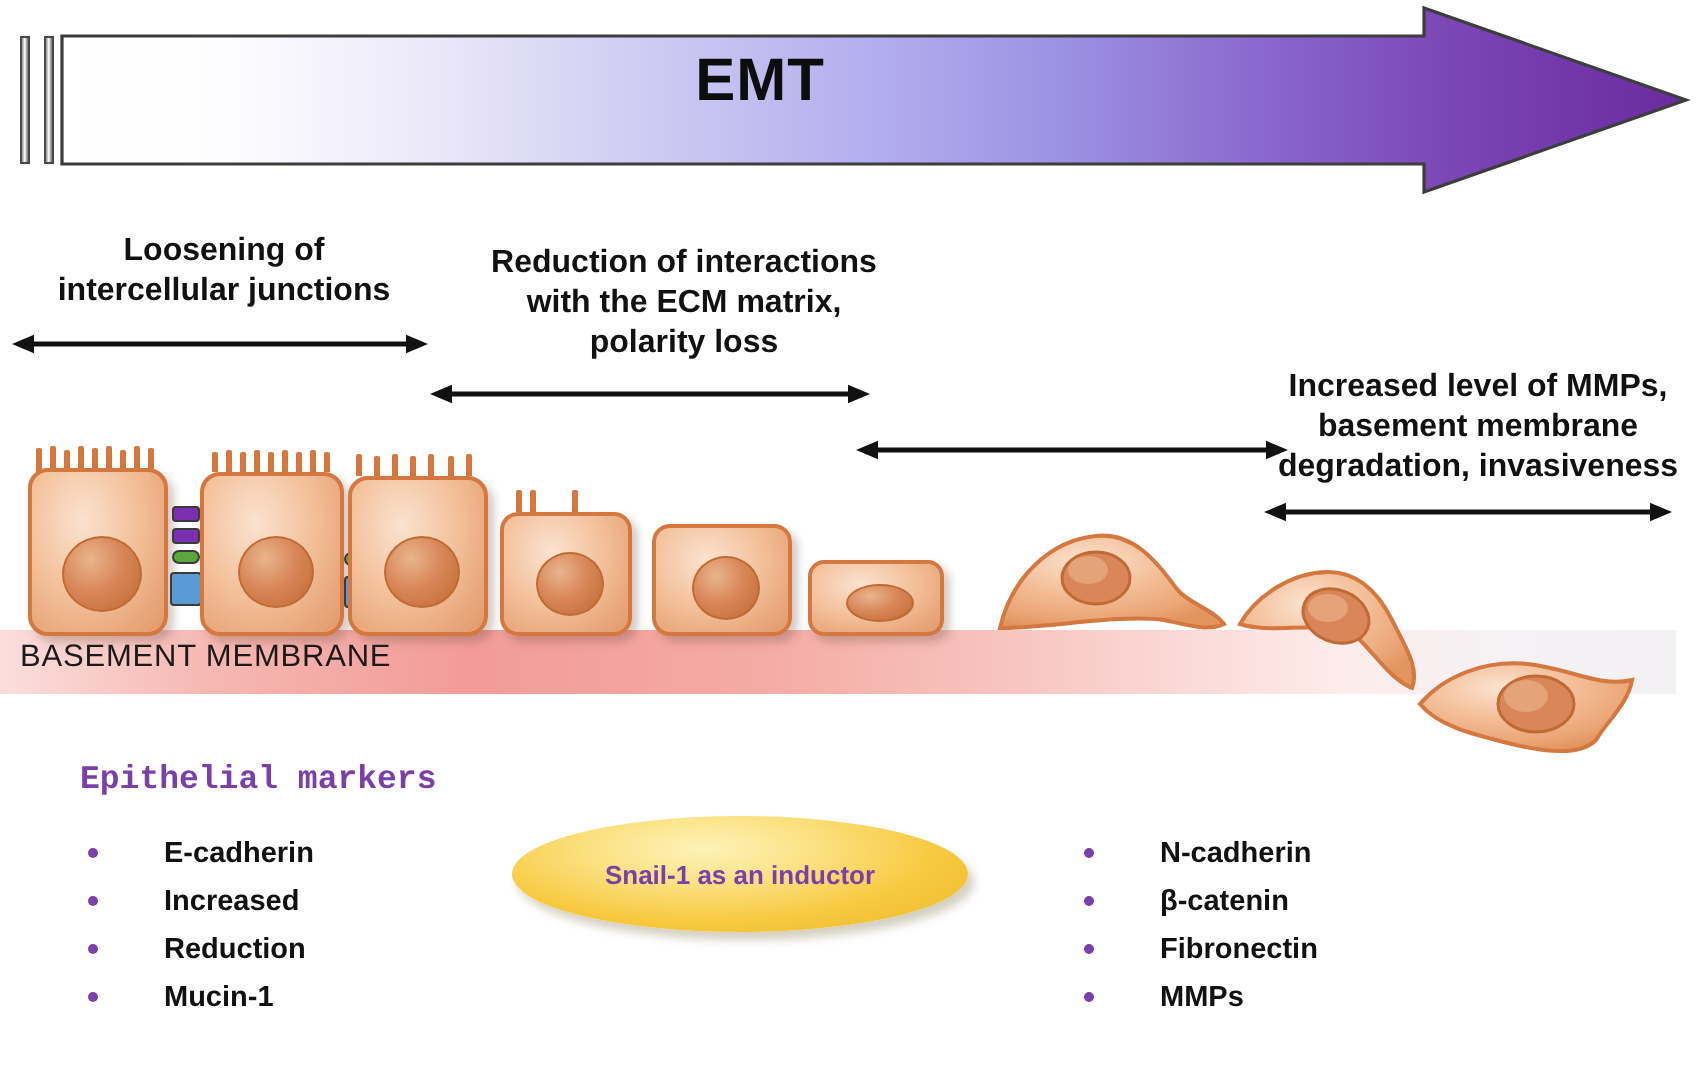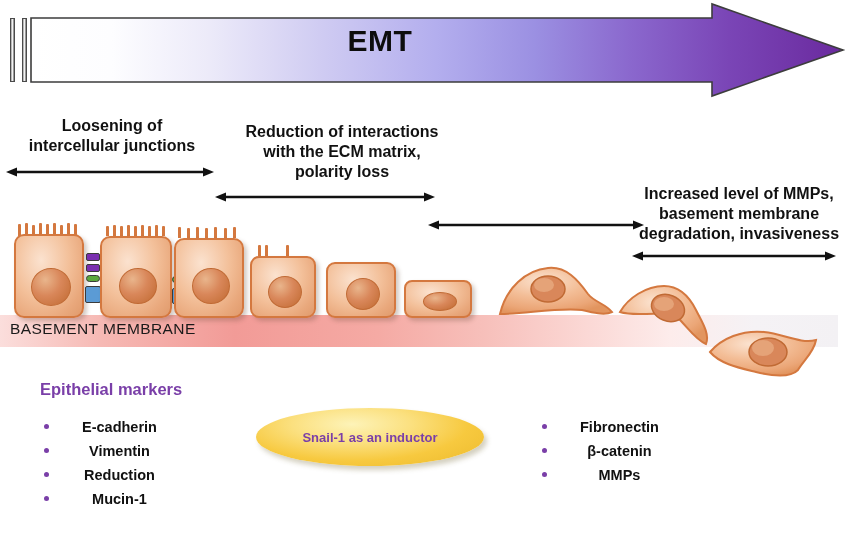--- a/index.html
+++ b/index.html
@@ -75,21 +75,21 @@
     position:absolute;box-sizing:border-box;
     border:1px solid #3b3b3b;border-radius:2px;
   }
 
   
   .marker-title{
     position:absolute;
     font-size:16.5px;font-weight:bold;color:#7a3fa8;
     font-family:"Liberation Sans", sans-serif;
   }
-  .marker-list{position:absolute;margin:0;padding:0;list-style:none;text-align:center;}
+  .marker-list{position:absolute;margin:0;padding:0;list-style:none;}
   .marker-list li{
     font-size:14.5px;font-weight:bold;color:#111111;
     line-height:24px;position:relative;padding-left:38px;
     font-family:"Liberation Sans", sans-serif;
     white-space:nowrap;
   }
   .marker-list li .bullet{
     position:absolute;left:0;top:9px;width:5px;height:5px;
     background:#7a3fa8;border-radius:50%;
   }
@@ -259,31 +259,32 @@
     <ellipse cx="54" cy="30" rx="17" ry="13" transform="rotate(22 54 30)" fill="#d9875a" stroke="#c06a34" stroke-width="1.5"></ellipse>
     <ellipse cx="50" cy="26" rx="10" ry="7" fill="#e8ac83" opacity="0.75"></ellipse>
   </svg>
 
   <svg style="position:absolute;left:706px;top:322px;" width="120" height="60">
     <path d="M4,30 C16,16 36,8 58,10 C78,12 94,22 110,18 C108,30 98,38 92,48 C84,56 66,54 50,50 C34,46 14,42 4,30 Z" fill="url(#mgrad1)" stroke="#d4783f" stroke-width="2"></path>
     <ellipse cx="62" cy="30" rx="19" ry="14" fill="#d9875a" stroke="#c06a34" stroke-width="1.5"></ellipse>
     <ellipse cx="57" cy="26" rx="11" ry="8" fill="#e8ac83" opacity="0.75"></ellipse>
   </svg>
 
-  <div class="marker-title" style="left:40px;top:380px;">Epithelial markers</div>
+  <div class="marker-title" style="left:40px;top:380px;font-family:Liberation Mono, monospace;">Epithelial markers</div>
   <ul class="marker-list" style="left:44px;top:415px;">
     <li><span class="bullet"></span><span>E-cadherin</span></li>
-    <li><span class="bullet"></span><span>Vimentin</span></li>
+    <li><span class="bullet"></span><span>Increased</span></li>
     <li><span class="bullet"></span><span>Reduction</span></li>
     <li><span class="bullet"></span><span>Mucin-1</span></li>
   </ul>
 
   <ul class="marker-list" style="left:542px;top:415px;">
+    <li><span class="bullet"></span><span>N-cadherin</span></li>
+    <li><span class="bullet"></span><span>β-catenin</span></li>
     <li><span class="bullet"></span><span>Fibronectin</span></li>
-    <li><span class="bullet"></span><span>β-catenin</span></li>
     <li><span class="bullet"></span><span>MMPs</span></li>
   </ul>
 
   <div class="snail">
     <span>Snail-1 as an inductor</span>
   </div>
 
 </div>
 
 </body></html>

